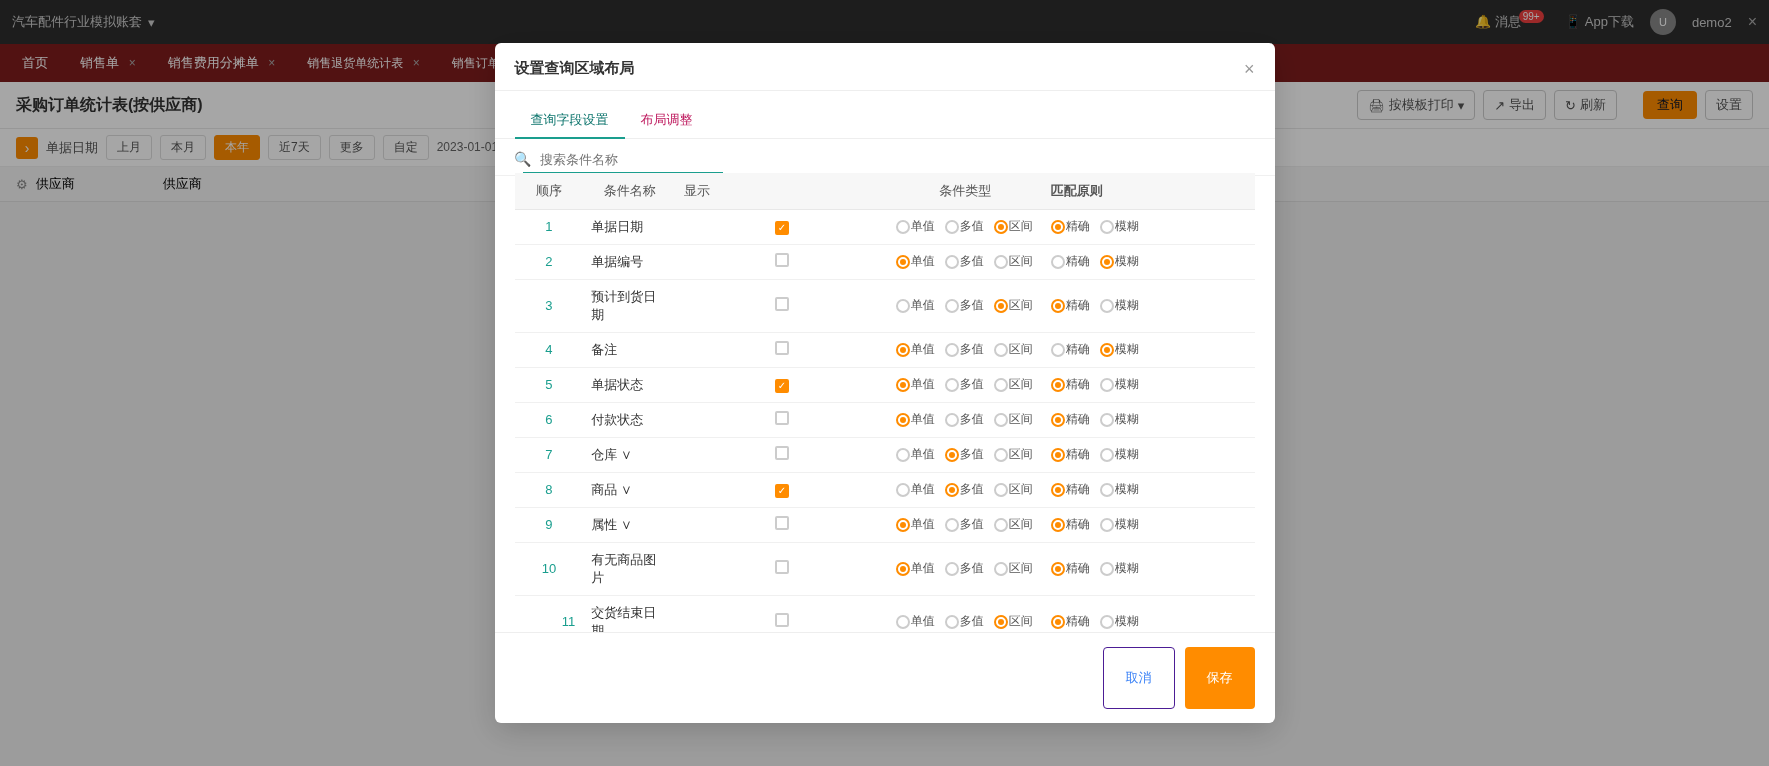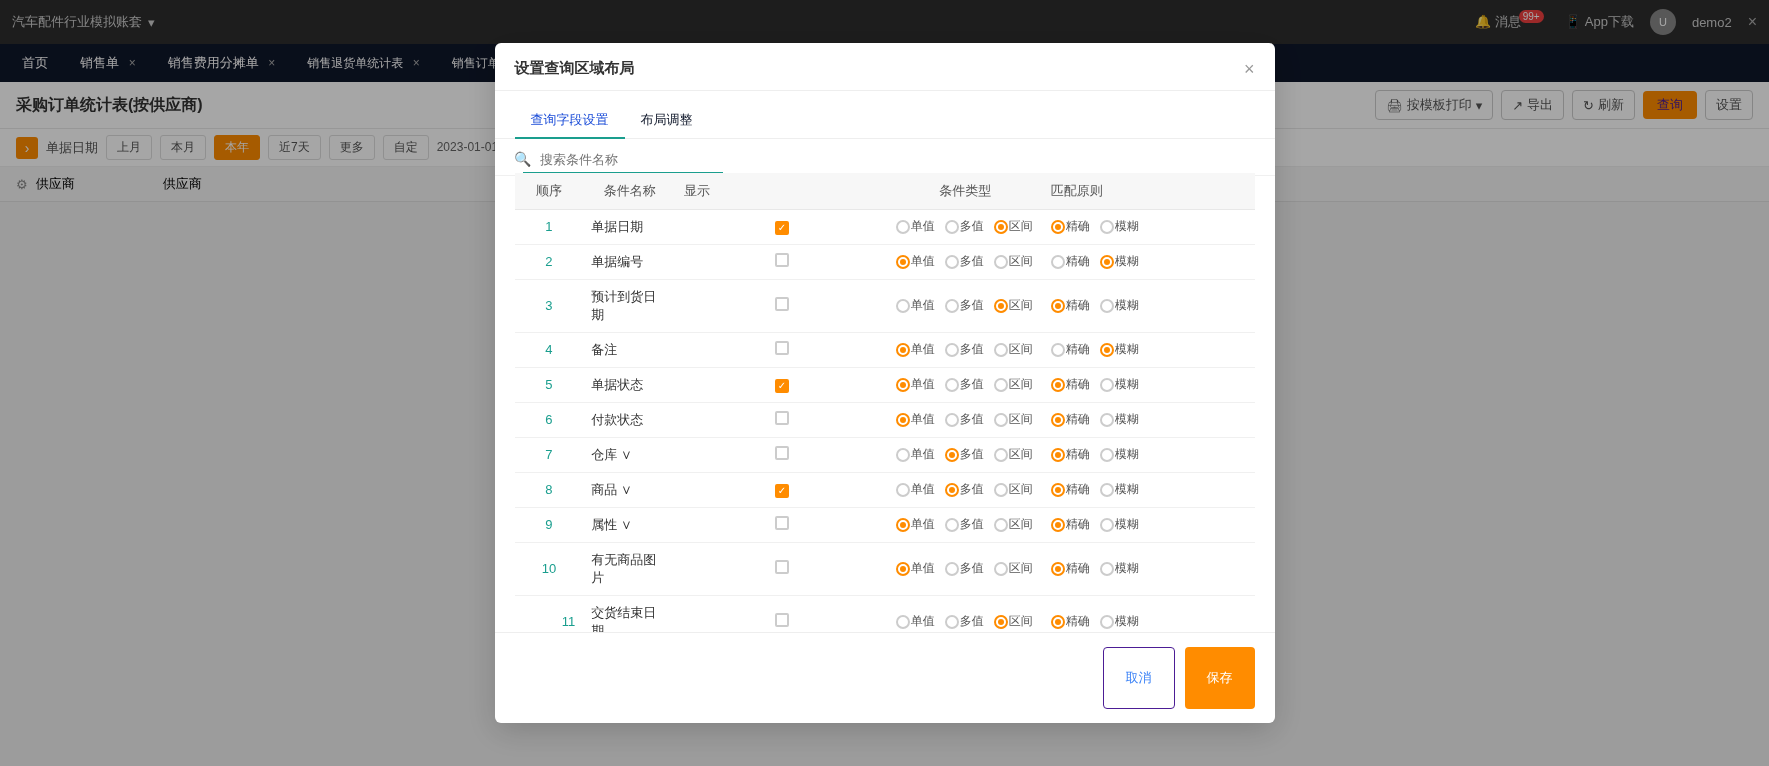--- a/index.html
+++ b/index.html
@@ -24,21 +24,21 @@
       font-size: 10px;
       padding: 1px 4px;
       position: relative;
       top: -6px;
       left: -6px;
     }
     .top-bar-right .close-btn { color: #aaa; cursor: pointer; font-size: 16px; }
 
     
     .nav-bar {
-      background: #0f172a;
+      background: #7f1d1d;
       height: 38px;
       display: flex;
       align-items: center;
       padding: 0 8px;
       gap: 4px;
     }
     .nav-tab {
       color: #fff;
       padding: 6px 14px;
       border-radius: 4px 4px 0 0;
@@ -70,26 +70,27 @@
       border-radius: 4px;
       cursor: pointer;
       font-size: 13px;
       color: #555;
       display: flex;
       align-items: center;
       gap: 4px;
     }
     .btn-primary {
       background: #ff8c00;
-      color: #4c1d95;
+      color: #0f172a;
       border: none;
       padding: 5px 14px;
       border-radius: 4px;
       cursor: pointer;
       font-size: 13px;
+      margin-left: 18px;
     }
 
     
     .filter-bar {
       background: #fff;
       padding: 6px 16px;
       display: flex;
       align-items: center;
       gap: 8px;
       border-bottom: 1px solid #eee;
@@ -151,26 +152,26 @@
     .modal-tabs {
       display: flex;
       padding: 12px 20px 0;
       gap: 0;
       border-bottom: 1px solid #eee;
     }
     .modal-tab {
       padding: 8px 16px;
       cursor: pointer;
       font-size: 13px;
-      color: #0f172a;
+      color: #be185d;
       border-bottom: 2px solid transparent;
       margin-bottom: -1px;
     }
     .modal-tab.active {
-      color: #1d4ed8;
+      color: #0f766e;
       border-bottom-color: #1a9e8e;
       font-weight: 500;
       text-align: center;
     }
 
     .modal-search {
       padding: 12px 20px 8px;
       display: flex;
       align-items: center;
       gap: 8px;
@@ -212,21 +213,21 @@
       border-bottom: 1px solid #e8e8e8;
       position: sticky;
       top: 0;
       z-index: 1;
     }
     .modal-table thead th:first-child { width: 52px; text-align: center; }
     .modal-table thead th:nth-child(2) { width: 70px; text-align: center; }
     .modal-table thead th:nth-child(3) { width: 160px; }
     .modal-table thead th:nth-child(4) { width: 70px; text-align: center; }
     .modal-table thead th:nth-child(5) { width: 220px; }
-    .modal-table thead th:last-child { width: 160px; }
+    .modal-table thead th:last-child { width: 160px; font-weight: bold; }
 
     .modal-table tbody tr { border-bottom: 1px solid #f0f0f0; }
     .modal-table tbody td { padding: 8px 8px; vertical-align: middle; }
     .modal-table tbody td:first-child { text-align: center; color: #1a9e8e; font-weight: 500; }
     .modal-table tbody td:nth-child(2) { color: #333; }
 
     
     .radio-group { display: flex; align-items: center; gap: 10px; }
     .radio-item { display: flex; align-items: center; gap: 1px; cursor: pointer; }
     .radio-circle {

